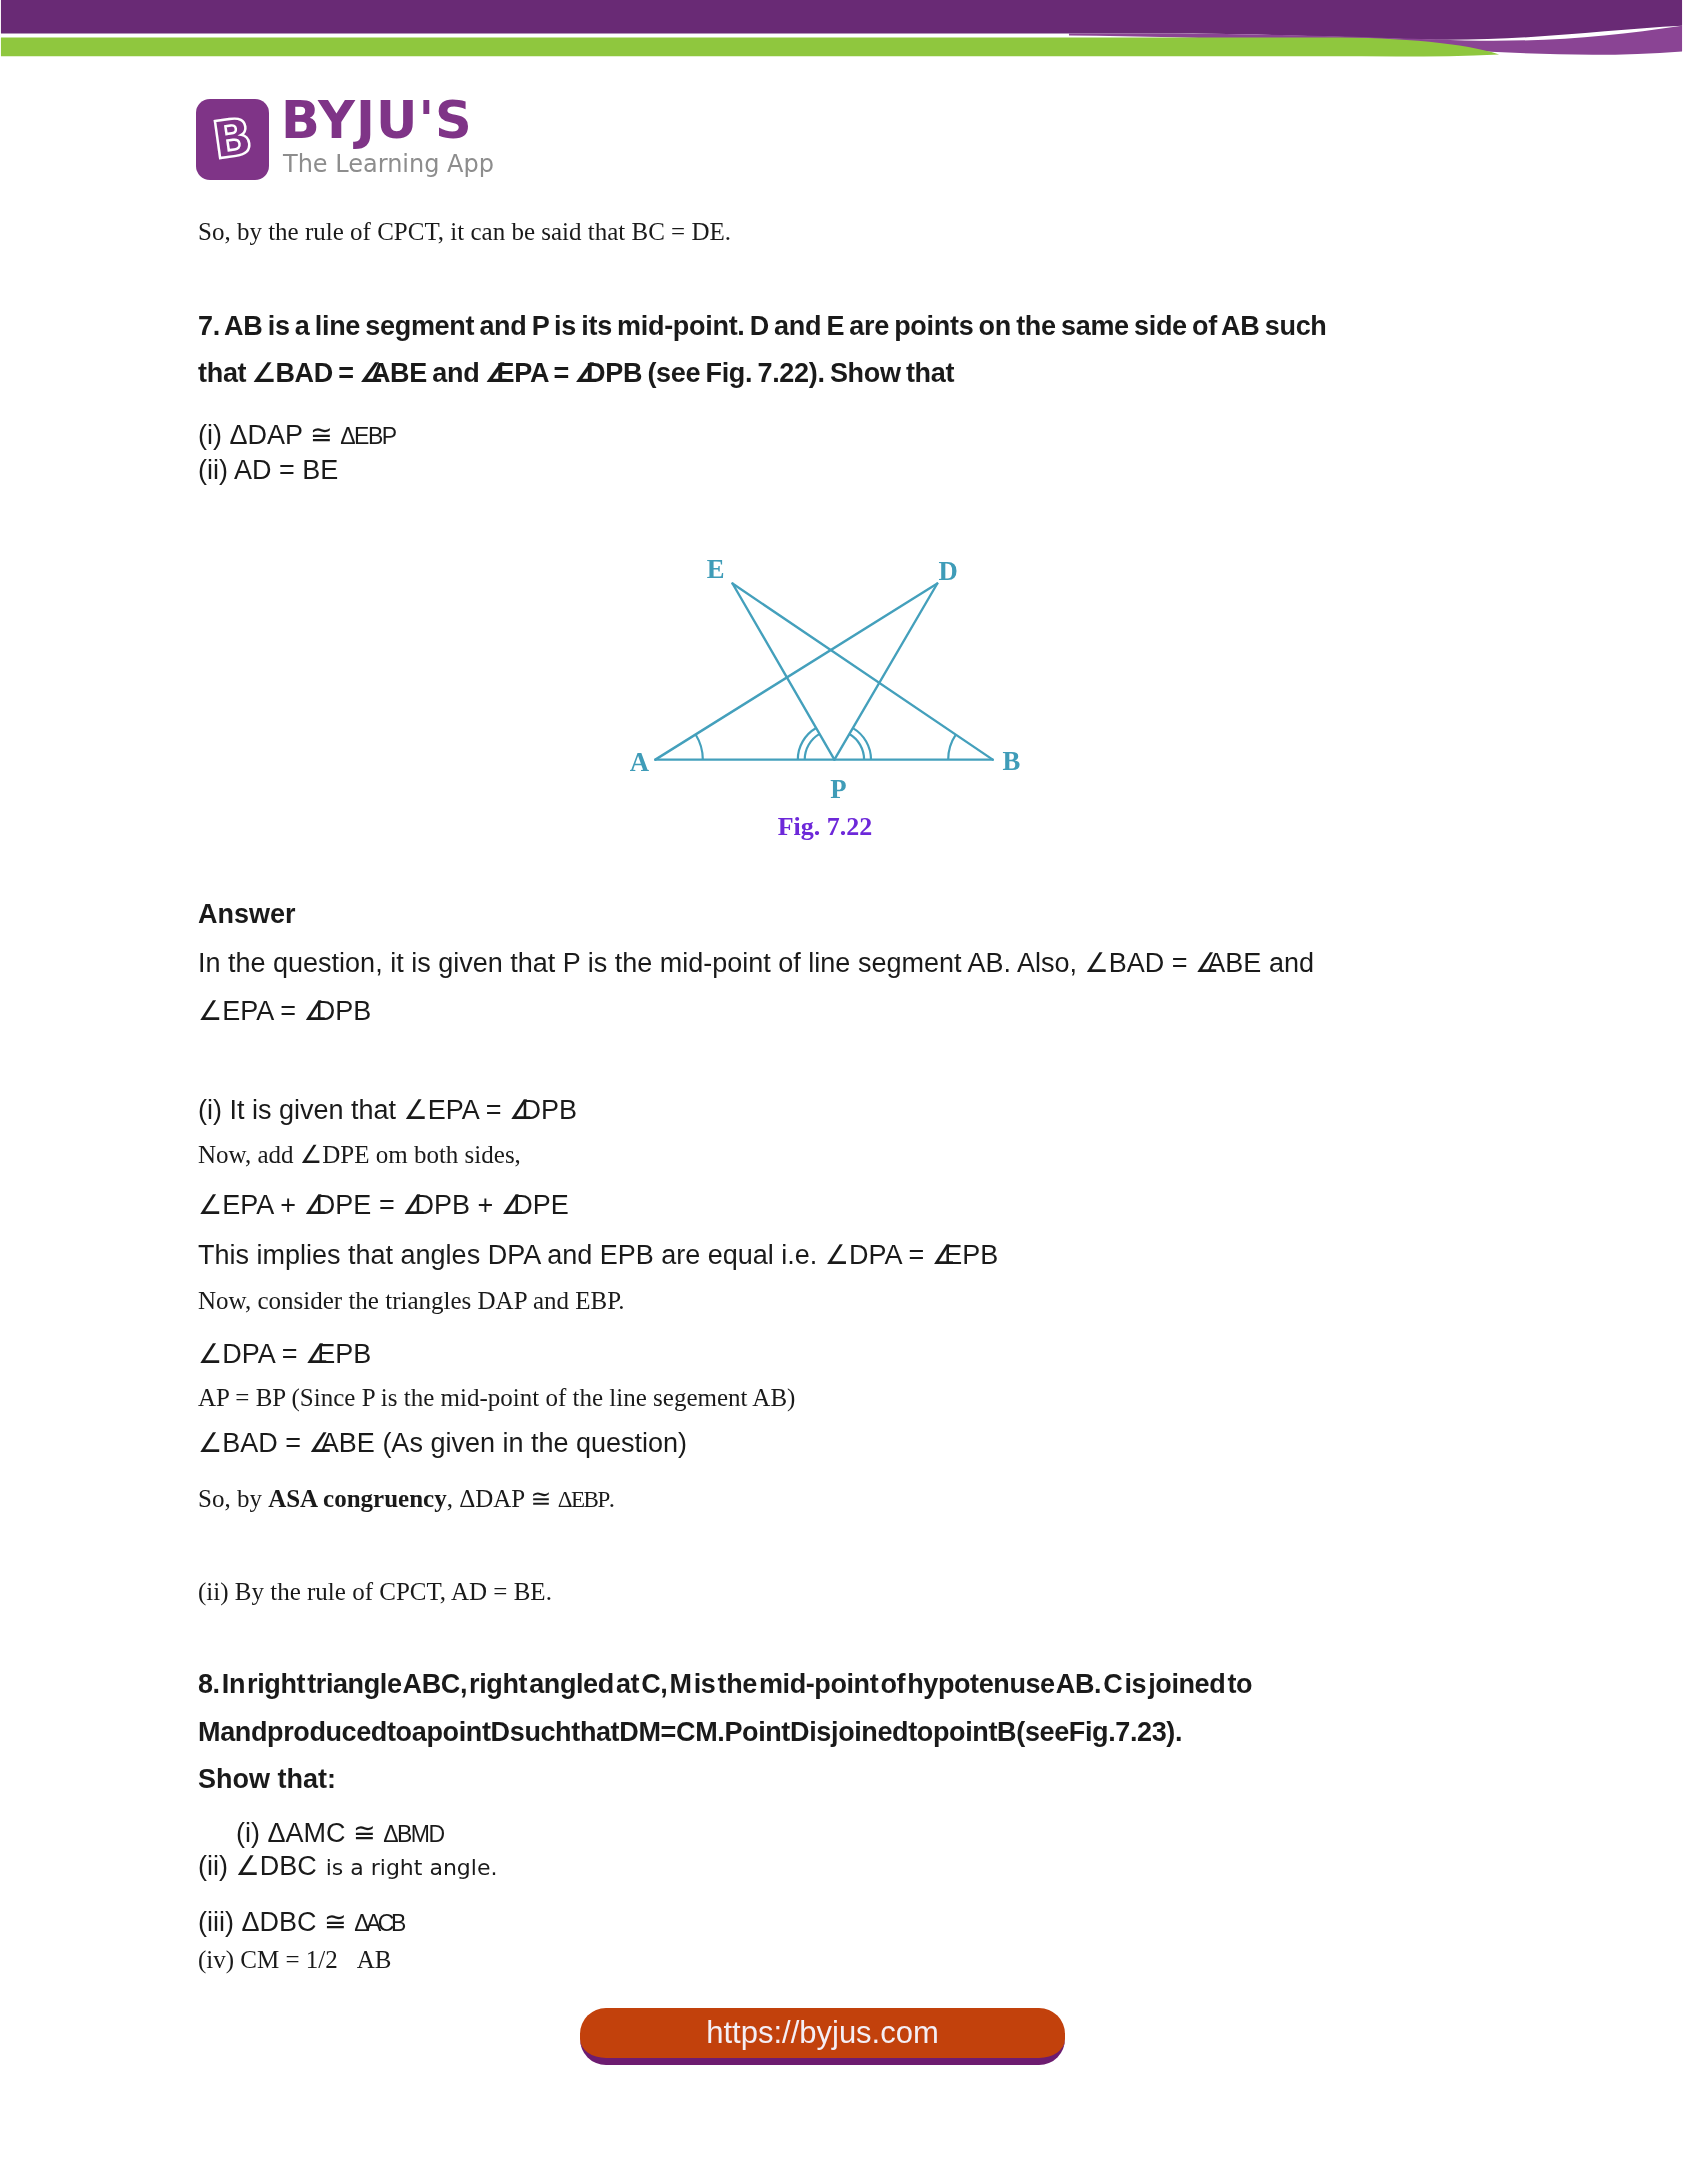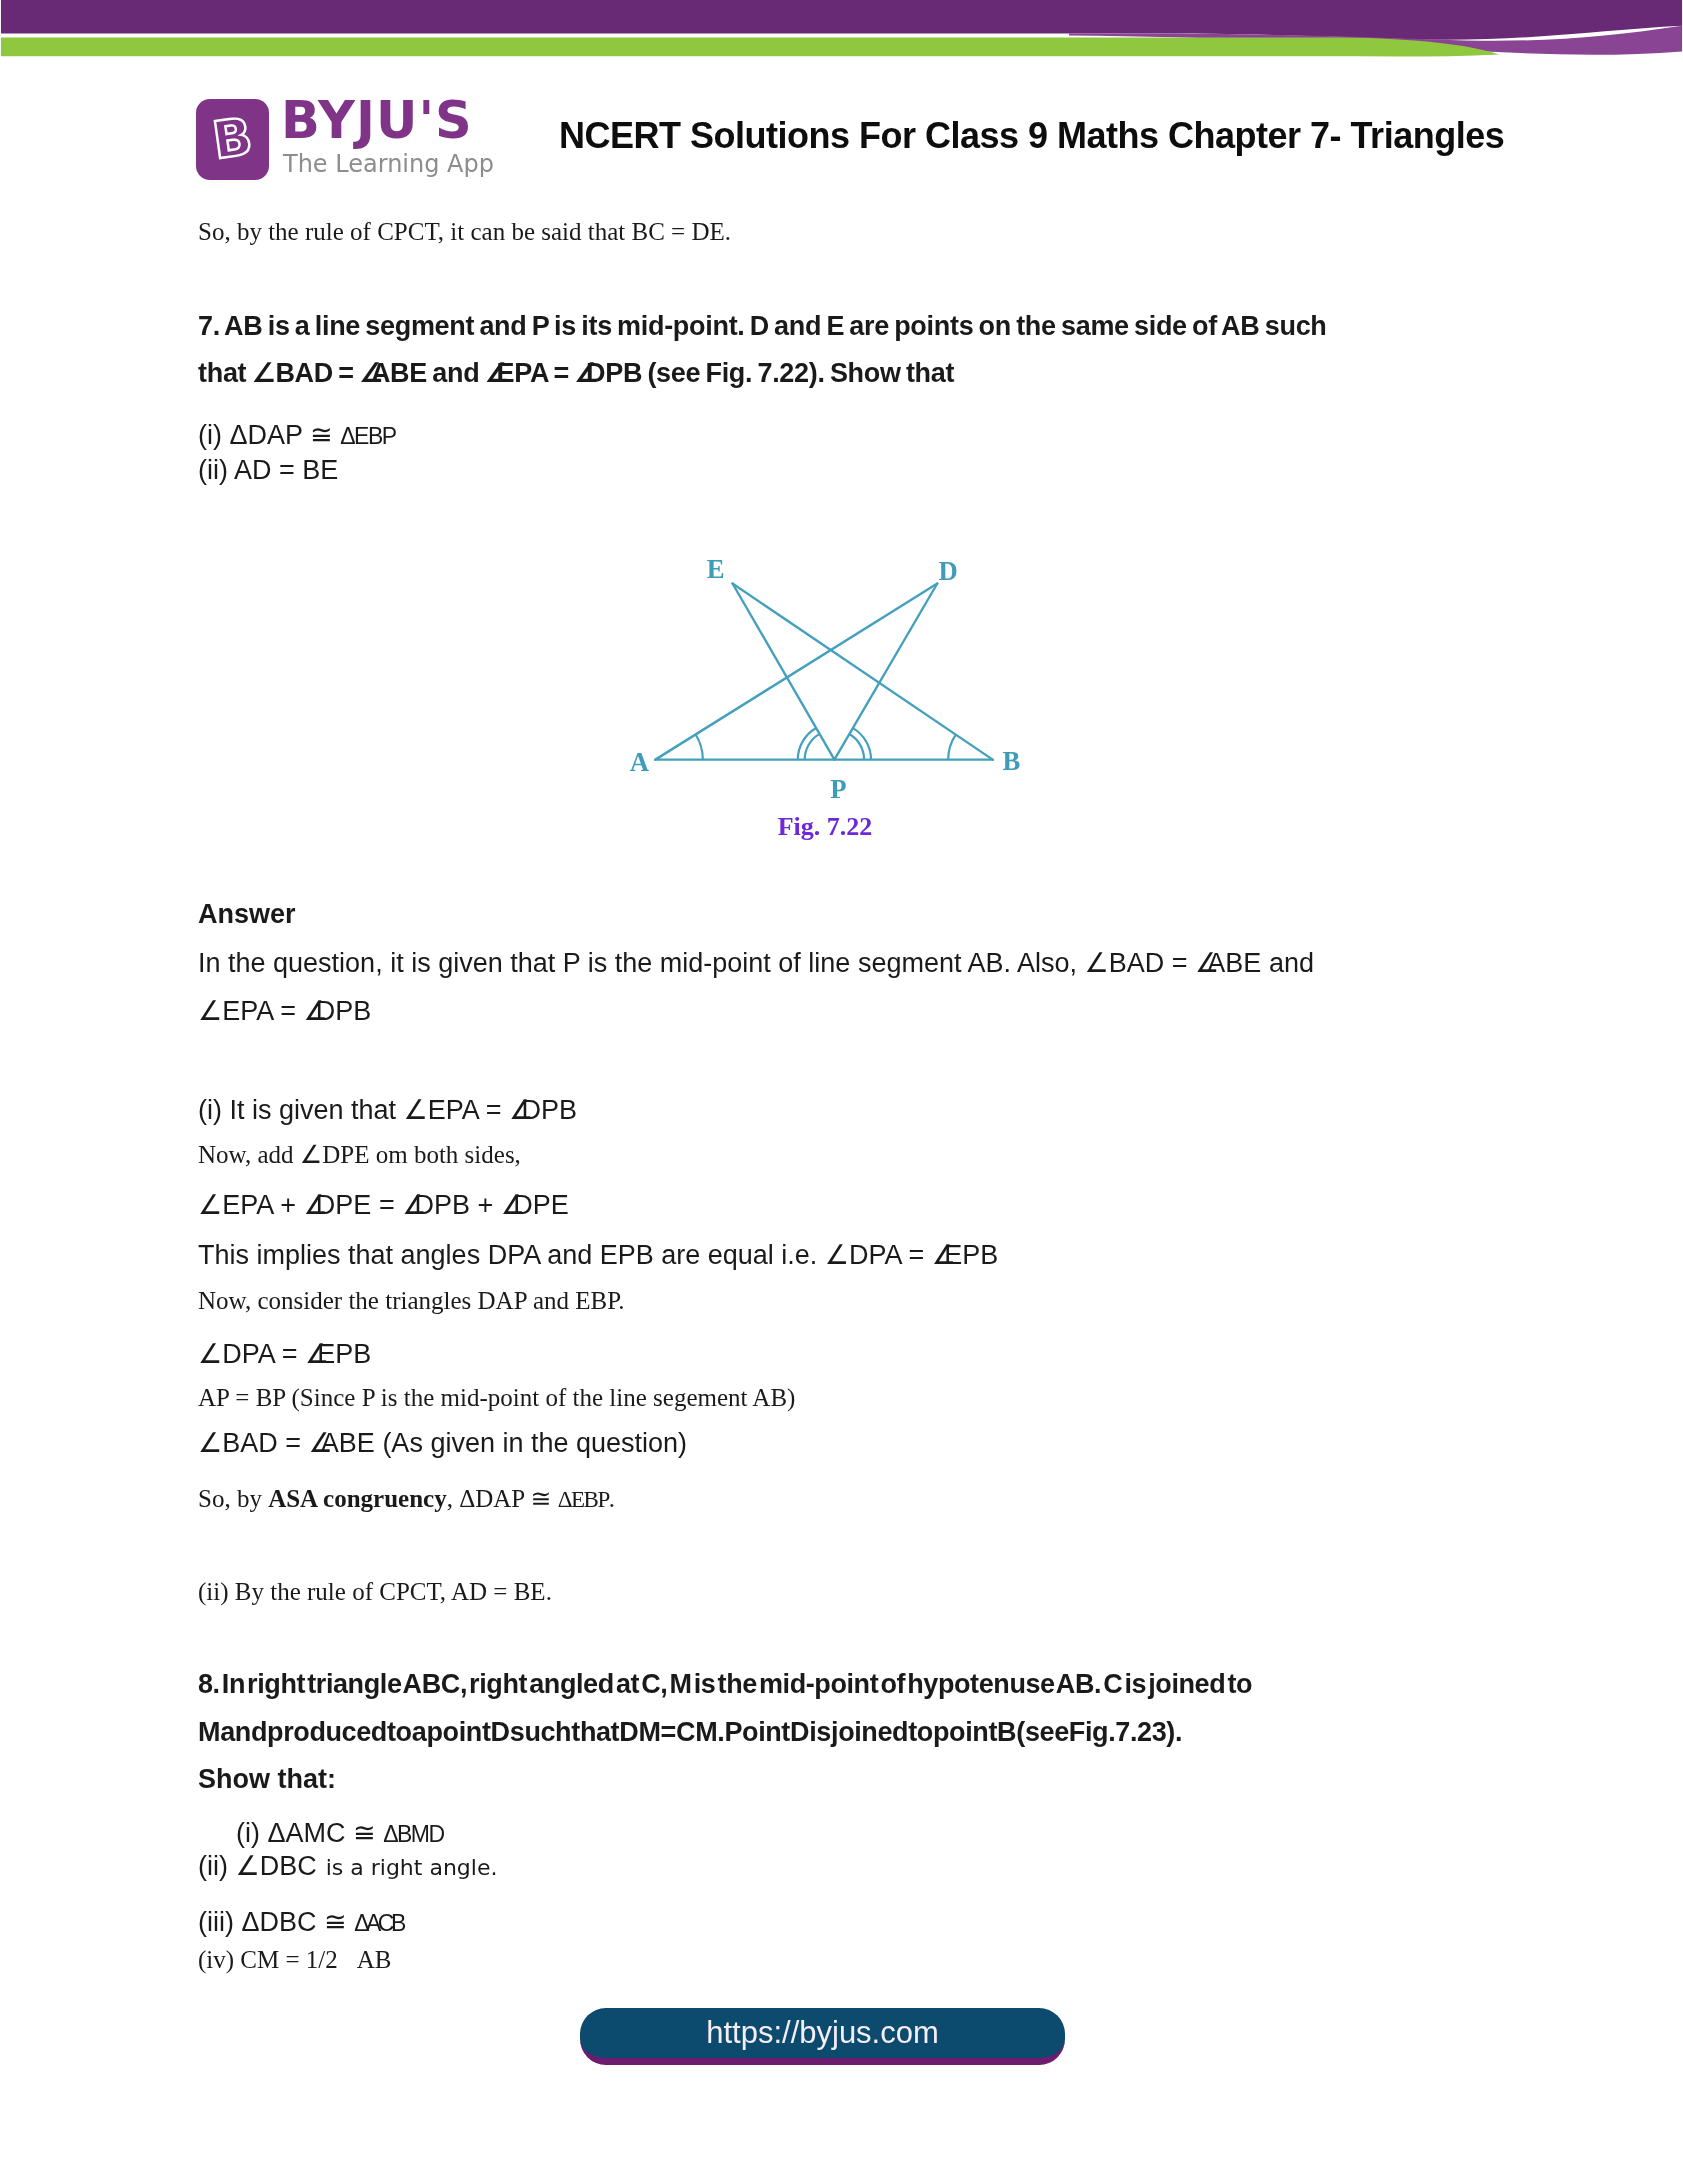--- a/index.html
+++ b/index.html
@@ -52,21 +52,20 @@
   <div id="logo">
     <div id="logo-icon">
       <svg width="73" height="81" viewBox="0 0 74 82">
         <text x="37" y="58" text-anchor="middle" font-family="DejaVu Sans, sans-serif" font-size="52" font-weight="bold" fill="none" stroke="#ffffff" stroke-width="2.5" transform="rotate(-8 37 41)">B</text>
       </svg>
     </div>
     <div id="brand">BYJU'S</div>
     <div id="tagline">The Learning App</div>
   </div>
 
-  <div id="title">NCERT Solutions For Class 9 Maths Chapter 7- Triangles</div>
 
   <div id="lines-root">
       <div class="line f2" style="top: 218px; left: 198px;"><span class="">So, by the rule of CPCT, it can be said that BC = DE.</span></div>
       <div class="line b t1" style="top: 311px; left: 198px;"><span class="">7. AB is a line segment and P is its mid-point. D and E are points on the same side of AB such</span></div>
       <div class="line b t1" style="top: 358px; left: 198px;"><span class="">that ∠BAD = </span><span class="mseg"><span class="ang">∠</span>ABE</span><span class=""> and </span><span class="mseg"><span class="ang">∠</span>EPA</span><span class=""> = </span><span class="mseg"><span class="ang">∠</span>DPB</span><span class=""> (see Fig. 7.22). Show that</span></div>
       <div class="line " style="top: 420px; left: 198px;"><span class="">(i) ΔDAP ≅ </span><span class="sm">ΔEBP</span></div>
       <div class="line " style="top: 455px; left: 198px;"><span class="">(ii) AD = BE</span></div>
       <div class="line b" style="top: 899px; left: 198px;"><span class="">Answer</span></div>
       <div class="line " style="top: 948px; left: 198px;"><span class="">In the question, it is given that P is the mid-point of line segment AB. Also, ∠BAD = </span><span class="mseg"><span class="ang">∠</span>ABE</span><span class=""> and</span></div>
       <div class="line " style="top: 996px; left: 198px;"><span class="">∠EPA = </span><span class="mseg"><span class="ang">∠</span>DPB</span></div>
@@ -102,18 +101,18 @@
       <path d="M873,767 A30,30 0 0 0 858.1,741.1" fill="none" stroke="#44a0bc" stroke-width="2.2"></path>
       <path d="M880,767 A37,37 0 0 0 861.7,735.1" fill="none" stroke="#44a0bc" stroke-width="2.2"></path>
       <text x="723" y="583" text-anchor="middle" fill="#3f9cb8" font-family="Liberation Serif, DejaVu Serif, serif" font-size="27" font-weight="bold">E</text>
       <text x="958" y="585" text-anchor="middle" fill="#3f9cb8" font-family="Liberation Serif, DejaVu Serif, serif" font-size="27" font-weight="bold">D</text>
       <text x="646" y="778" text-anchor="middle" fill="#3f9cb8" font-family="Liberation Serif, DejaVu Serif, serif" font-size="27" font-weight="bold">A</text>
       <text x="1022" y="777" text-anchor="middle" fill="#3f9cb8" font-family="Liberation Serif, DejaVu Serif, serif" font-size="27" font-weight="bold">B</text>
       <text x="847" y="806" text-anchor="middle" fill="#3f9cb8" font-family="Liberation Serif, DejaVu Serif, serif" font-size="27" font-weight="bold">P</text>
     </svg>
   <div id="figure-caption" style="color: #6d28d9;">Fig. 7.22</div>
 
-  <div id="footer-btn" style="background: #0c4a6e;">
+  <div id="footer-btn" style="background: #c2410c;">
     <span>https://byjus.com</span>
   </div>
 
 </div>
 
 
 </body></html>

